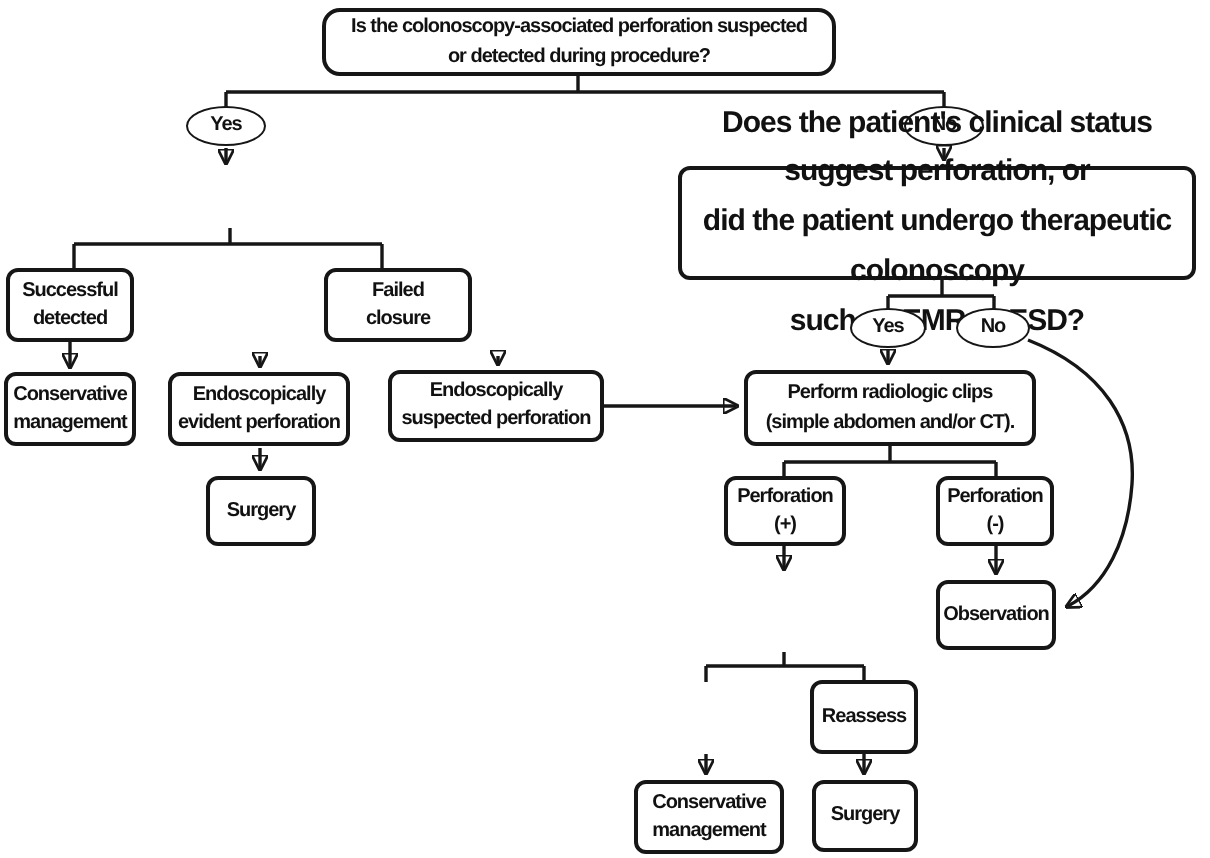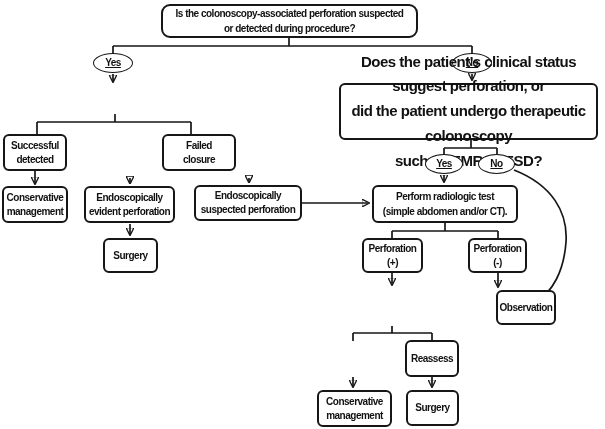--- a/index.html
+++ b/index.html
@@ -11,21 +11,21 @@
   .connectors path { fill:none; stroke:#161616; stroke-width:1.7; }
   .node {
     position:absolute; box-sizing:border-box; background:#ffffff;
     border:2px solid #161616; border-radius:6px;
     display:flex; align-items:center; justify-content:center;
     text-align:center; color:#111111;
     font-weight:bold; font-size:10px; line-height:1.4; letter-spacing:-0.5px;
     white-space:pre-line; padding:10px 1px;
   }
   .r8 { border-radius:9px; }
-  .ellipse { border-radius:50%; border-width:1.8px; padding:0;text-decoration:underline; }
+  .ellipse { border-radius:50%; border-width:1.8px; padding:0; }
   .q3 { font-size:15px; line-height:1.65; }
   .q2 { line-height:1.55; }
 </style>
 </head>
 <body>
 
 <div class="canvas">
 
   <svg class="connectors" viewBox="0 0 605 429" xmlns="http://www.w3.org/2000/svg">
     <defs>
@@ -76,29 +76,29 @@
 
   <div class="node" style="left:103px;top:238px;width:55px;height:35px">Surgery</div>
 
   <div class="node q3" style="left:339px;top:83px;width:259px;height:57px">Does the patient's clinical status suggest perforation, or
 did the patient undergo therapeutic colonoscopy
 such as EMR or ESD?</div>
 
   <div class="node ellipse" style="left:425px;top:154px;width:38px;height:20px">Yes</div>
   <div class="node ellipse" style="left:478px;top:154px;width:37px;height:20px">No</div>
 
-  <div class="node q2" style="left:372px;top:185px;width:146px;height:38px">Perform radiologic test
+  <div class="node q2" style="left:372px;top:185px;width:146px;height:38px">Perform radiologic clips
 (simple abdomen and/or CT).</div>
 
   <div class="node" style="left:362px;top:238px;width:61px;height:35px">Perforation
 (+)</div>
   <div class="node" style="left:468px;top:238px;width:59px;height:35px">Perforation
 (-)</div>
 
-  <div class="node" style="left:496px;top:290px;width:60px;height:35px">Observation</div>
+  <div class="node" style="left:468px;top:290px;width:60px;height:35px">Observation</div>
 
   <div class="node" style="left:405px;top:340px;width:54px;height:37px">Reassess</div>
 
   <div class="node" style="left:317px;top:390px;width:75px;height:37px">Conservative
 management</div>
   <div class="node" style="left:406px;top:390px;width:53px;height:36px">Surgery</div>
 
 </div>
 
 </body></html>

